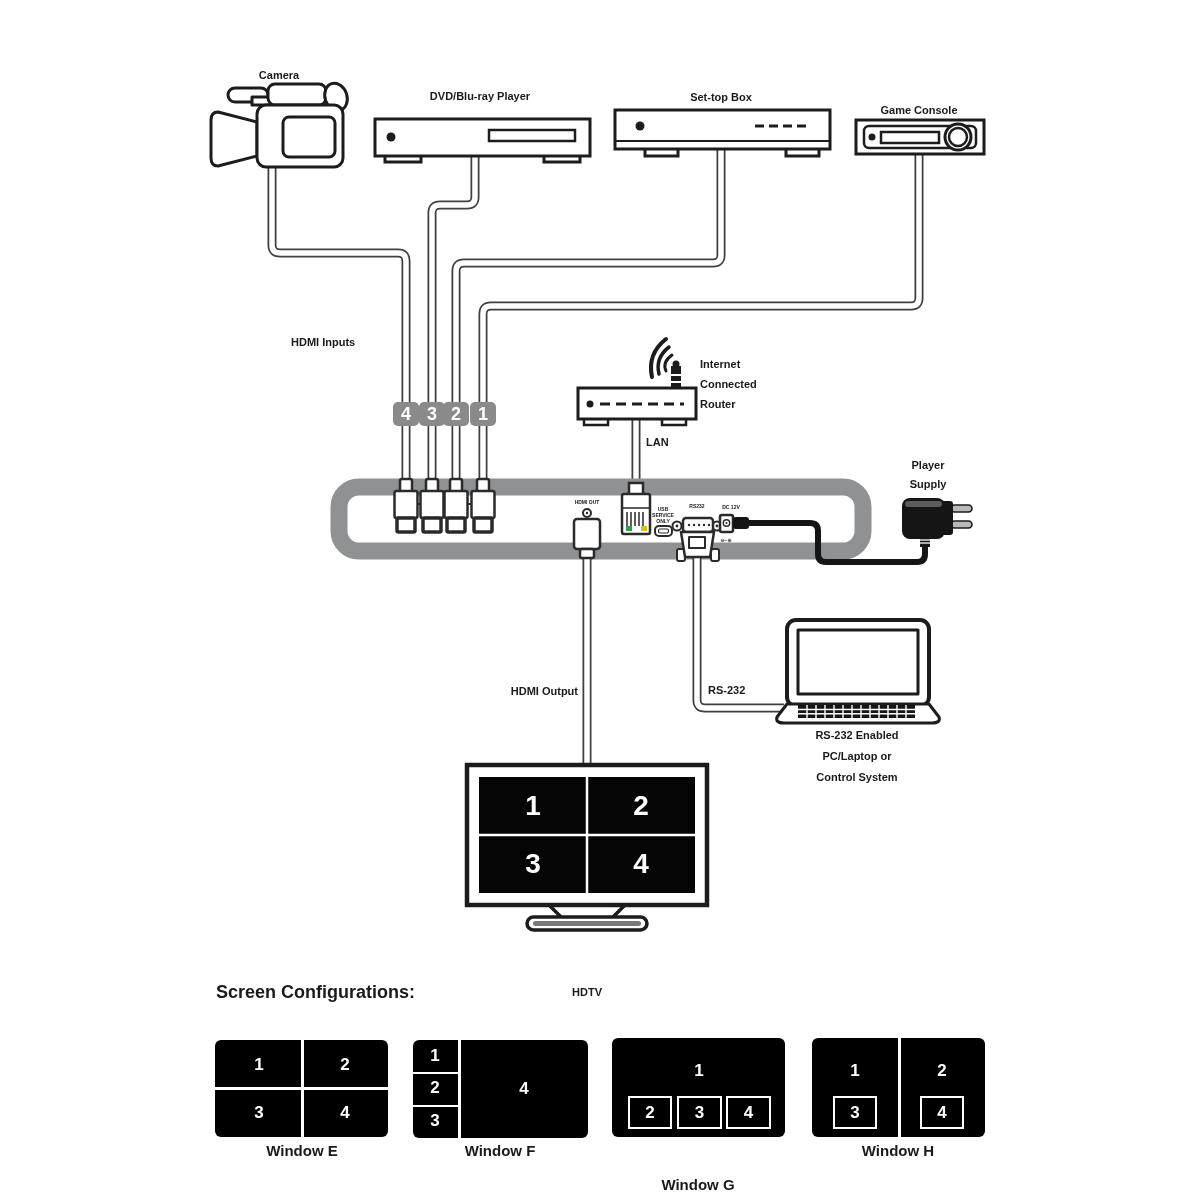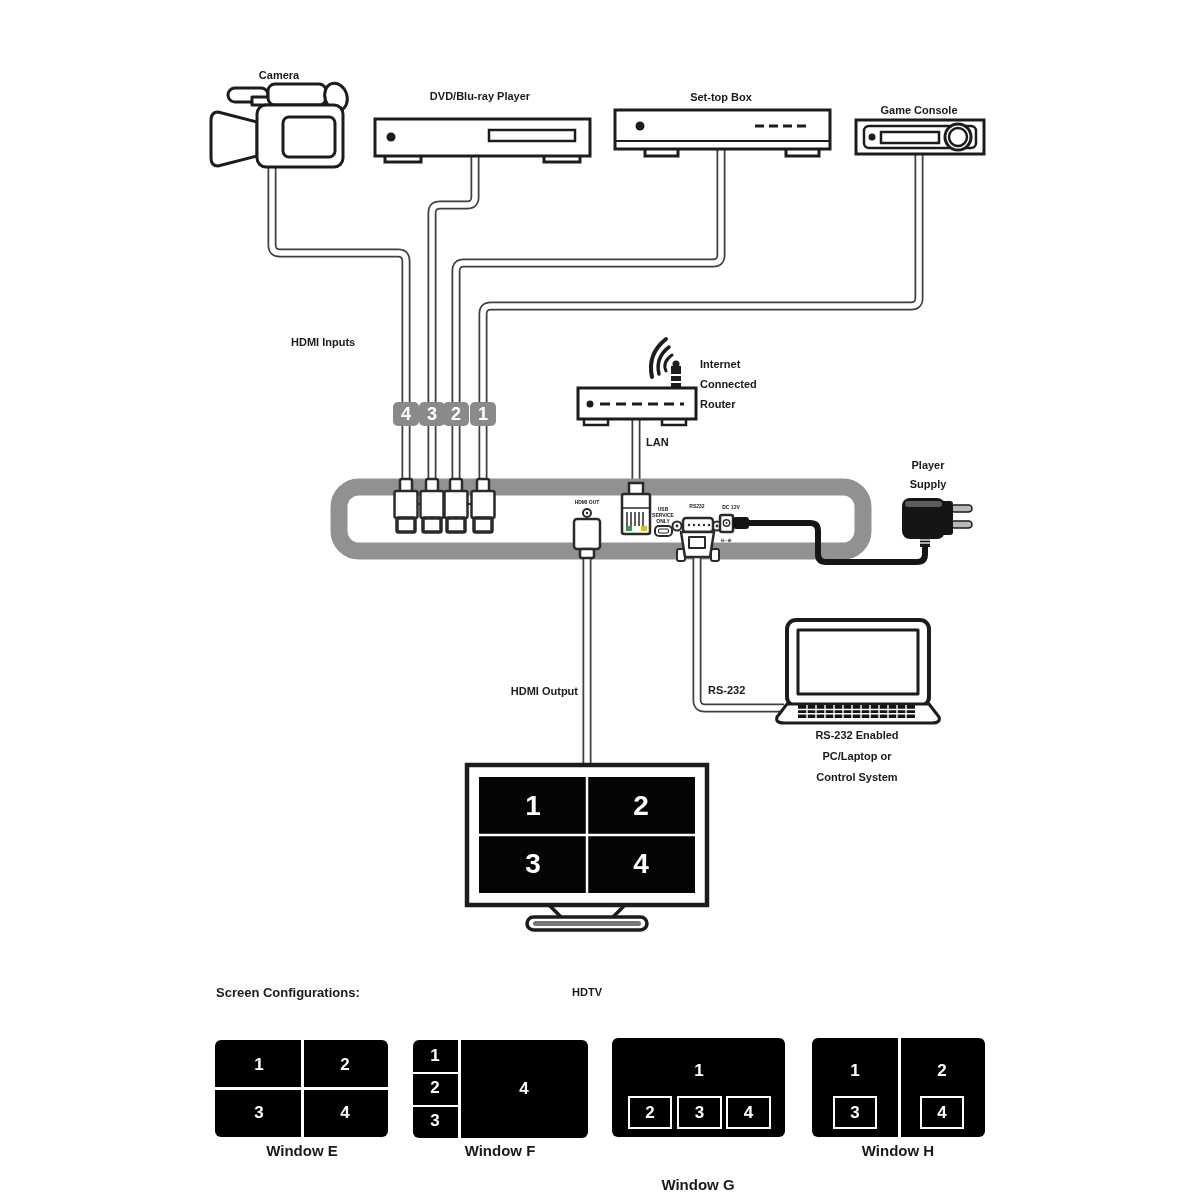--- a/index.html
+++ b/index.html
@@ -228,21 +228,21 @@
   <div class="lbl ctr" style="left:928px;top:476px">Supply</div>
 
   <div class="lbl rt" style="left:578px;top:683px">HDMI Output</div>
   <div class="lbl" style="left:708px;top:682px">RS-232</div>
 
   <div class="lbl ctr" style="left:857px;top:727px">RS-232 Enabled</div>
   <div class="lbl ctr" style="left:857px;top:748px">PC/Laptop or</div>
   <div class="lbl ctr" style="left:857px;top:769px">Control System</div>
 
   <div class="lbl ctr" style="left:587px;top:984px">HDTV</div>
-  <div class="lbl" style="left:216px;top:984px;font-size:13px">Screen Configurations:</div>
+  <div class="lbl" style="left:216px;top:984px;font-size:18px">Screen Configurations:</div>
 
   <div class="tiny" style="left:587px;top:499px">HDMI OUT</div>
   <div class="tiny" style="left:663px;top:506px">USB</div>
   <div class="tiny" style="left:663px;top:512px">SERVICE</div>
   <div class="tiny" style="left:663px;top:518px">ONLY</div>
   <div class="tiny" style="left:697px;top:503px">RS232</div>
   <div class="tiny" style="left:731px;top:504px">DC 12V</div>
   <div class="tiny" style="left:726px;top:537px;color:#555">⊖–⊕</div>
 
   <div class="badge" style="left:393px">4</div>

